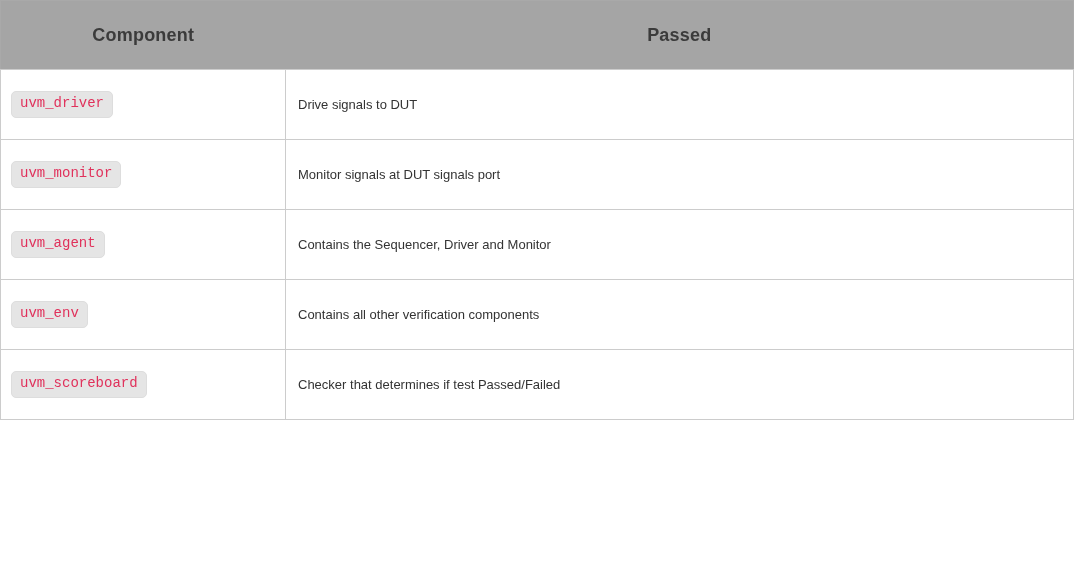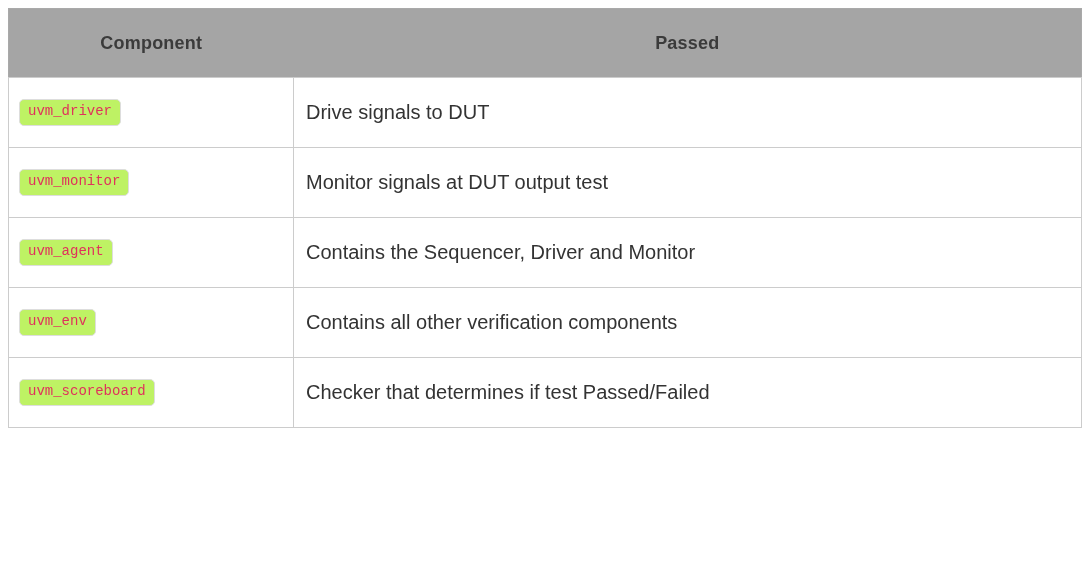--- a/index.html
+++ b/index.html
@@ -6,21 +6,20 @@
     background: #ffffff;
     margin: 0;
     padding: 0;
     font-family: "Liberation Sans", sans-serif;
   }
   .page {
     width: 1089px;
     height: 560px;
     background: #ffffff;
     box-sizing: border-box;
-    padding: 8px;
   }
   table.uvm-table {
     border-collapse: collapse;
     width: 1073px;
     table-layout: fixed;
     border: 1px solid #a9a9a9;
   }
   col.col-component { width: 285px; }
   col.col-purpose   { width: 788px; }
 
@@ -40,28 +39,28 @@
     height: 70px;
     border: 1px solid #cccccc;
     vertical-align: middle;
     box-sizing: border-box;
   }
   tbody tr td { border-top: 1px solid #cccccc; }
   td.cell-component { padding-left: 10px; }
   td.cell-purpose {
     padding-left: 12px;
     color: #333333;
-    font-size: 20px;
+    font-size: 13px;
   }
   .code-badge {
     display: inline-block;
     font-family: "Liberation Mono", "DejaVu Sans Mono", monospace;
     font-size: 14px;
     color: #e0315b;
-    background: #bef264;
+    background: #e5e5e5;
     border: 1px solid #dddddd;
     border-radius: 5px;
     padding: 4px 8px 5px 8px;
     line-height: 1.1;
   }
 </style>
 </head>
 <body>
 
 <div class="page">
@@ -80,21 +79,21 @@
       <tr>
         <td class="cell-component">
           <span class="code-badge">uvm_driver</span>
         </td>
         <td class="cell-purpose">Drive signals to DUT</td>
       </tr>
       <tr>
         <td class="cell-component">
           <span class="code-badge">uvm_monitor</span>
         </td>
-        <td class="cell-purpose">Monitor signals at DUT output test</td>
+        <td class="cell-purpose">Monitor signals at DUT signals port</td>
       </tr>
       <tr>
         <td class="cell-component">
           <span class="code-badge">uvm_agent</span>
         </td>
         <td class="cell-purpose">Contains the Sequencer, Driver and Monitor</td>
       </tr>
       <tr>
         <td class="cell-component">
           <span class="code-badge">uvm_env</span>

